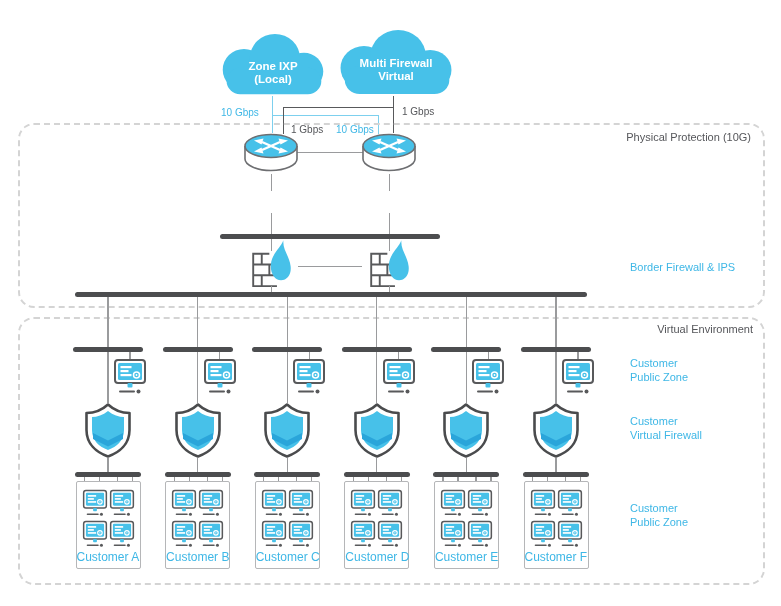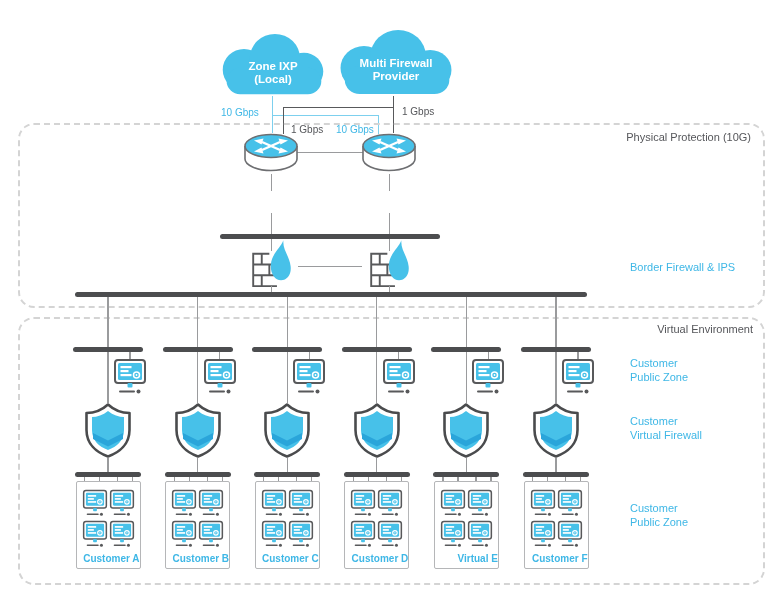--- a/index.html
+++ b/index.html
@@ -29,22 +29,22 @@
   .link-label{position:absolute;font-size:10px;white-space:nowrap;}
   .link-label.blue{color:var(--textblue);}
   .link-label.dark{color:var(--textdark);}
   .cloud-text{position:absolute;left:0;right:0;top:42%;text-align:center;color:#fff;
     font-size:11.5px;font-weight:bold;line-height:13px;}
   #ddos-box{position:absolute;left:257px;top:191px;width:148px;height:22px;background:var(--accent);
     border-radius:8px;color:#fff;font-size:13px;font-weight:bold;text-align:center;line-height:22px;}
   .col{position:absolute;top:297px;width:90px;height:280px;}
   .pbox{position:absolute;left:12.5px;top:184px;width:63px;height:86px;background:#fff;
     border:1.2px solid #b5b6b8;border-radius:2px;}
-  .cust-label{position:absolute;left:0;right:0;bottom:4px;text-align:right;
-    font-size:10px;color:var(--textblue);white-space:nowrap;font-weight:bold;}
+  .cust-label{position:absolute;left:0;right:0;bottom:4px;text-align:left;
+    font-size:12px;color:var(--textblue);white-space:nowrap;}
   svg{display:block;}
 </style>
 </head>
 <body>
 
 <div id="stage">
 
   <div class="abs" style="left:215px;top:32px;width:116px;height:66px">
     <svg width="116" height="66" viewBox="0 0 120 70" preserveAspectRatio="none">
       <circle cx="30" cy="40" r="22" style="fill:var(--accent)"></circle>
@@ -60,21 +60,21 @@
 
   <div class="abs" style="left:332px;top:28px;width:128px;height:70px">
     <svg width="128" height="70" viewBox="0 0 120 70" preserveAspectRatio="none">
       <circle cx="30" cy="40" r="22" style="fill:var(--accent)"></circle>
       <circle cx="62" cy="28" r="26" style="fill:var(--accent)"></circle>
       <circle cx="92" cy="42" r="20" style="fill:var(--accent)"></circle>
       <rect x="12" y="38" width="98" height="28" rx="14" style="fill:var(--accent)"></rect>
     </svg>
     <div class="cloud-text">
       <div>Multi Firewall</div>
-      <div>Provider</div>
+      <div>Virtual</div>
     </div>
   </div>
 
   <div class="vline blue" style="left:271.5px;top:96px;height:37px"></div>
   <div class="hline blue" style="left:272px;top:114.5px;width:106px"></div>
   <div class="vline blue" style="left:377.5px;top:114.5px;height:19px"></div>
   <div class="vline dark" style="left:392.5px;top:96px;height:37px"></div>
   <div class="hline dark" style="left:283px;top:106.5px;width:110px"></div>
   <div class="vline dark" style="left:282.5px;top:106.5px;height:27px"></div>
 
@@ -623,21 +623,21 @@
     <rect x="7.5" y="8" width="11" height="2.2" style="fill:#fff"></rect>
     <rect x="7.5" y="12" width="8" height="2.2" style="fill:#fff"></rect>
     <rect x="7.5" y="16" width="11" height="2.2" style="fill:#fff"></rect>
     <circle cx="23.5" cy="17" r="3" style="fill:none;stroke:#fff;stroke-width:1.5"></circle>
     <circle cx="23.5" cy="17" r="0.9" style="fill:#fff"></circle>
     <rect x="14.5" y="25" width="5" height="4.5" rx="1" style="fill:var(--accent)"></rect>
     <line x1="7" y1="33.5" x2="21" y2="33.5" style="stroke:var(--outline);stroke-width:2;stroke-linecap:round"></line>
     <circle cx="25.5" cy="33.5" r="2" style="fill:var(--outline)"></circle>
   </svg>
           </div>
-      <div class="cust-label">Virtual E</div>
+      <div class="cust-label">Customer E</div>
     </div>
   </div>
       <div class="col" style="left:511.0px">
     <div class="vline" style="left:44.4px;top:0;height:50px"></div>
     <div class="bus" style="left:10px;top:50px;width:70px;height:4.5px"></div>
     <div class="vline" style="left:44.4px;top:54.5px;height:51.5px"></div>
     <div class="vline" style="left:66.4px;top:54.5px;height:7px"></div>
     <div class="abs" style="left:50px;top:61px">
           <svg width="34" height="37" viewBox="0 0 34 37">
     <rect x="2" y="2" width="30" height="23" rx="3" style="fill:#fff;stroke:var(--outline);stroke-width:2"></rect>

